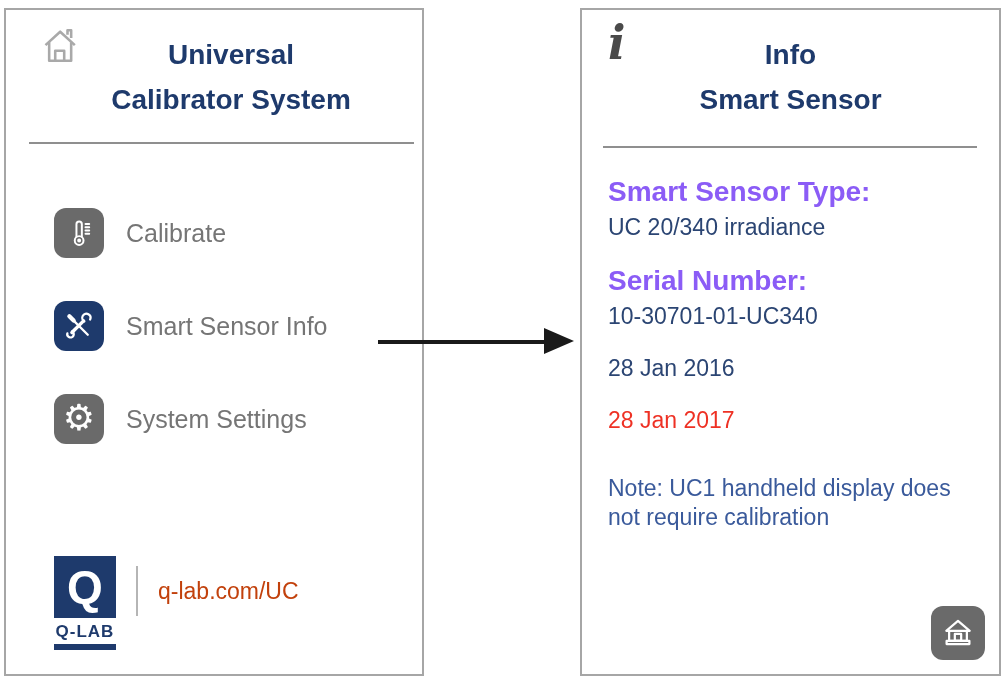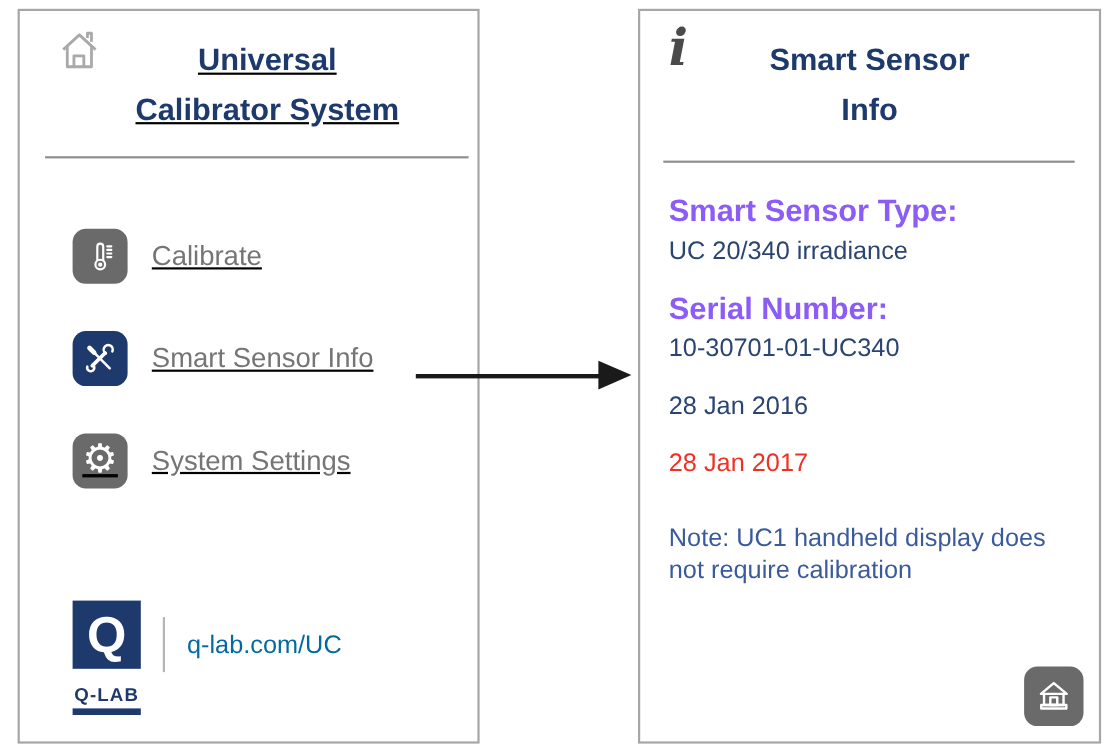--- a/index.html
+++ b/index.html
@@ -4,21 +4,21 @@
 <style>
   html,body{margin:0;padding:0;background:#ffffff;}
   .canvas{
     position:relative;width:1007px;height:687px;background:#ffffff;overflow:hidden;
     font-family:"Liberation Sans",sans-serif;
   }
   .panel{
     position:absolute;top:8px;height:668px;background:#ffffff;
     border:2px solid #A6A6A6;box-sizing:border-box;
   }
-  .left-panel{left:16px;width:420px;text-decoration:underline;}
+  .left-panel{left:4px;width:420px;}
   .right-panel{left:580px;width:421px;}
 
   
   .panel-title{
     margin-top:22px;text-align:center;color:#1E3A6C;font-weight:bold;
     font-size:28px;line-height:45px;
   }
   .left-panel .panel-title{padding-left:34px;}
   .divider{
     border:none;border-top:2px solid #8F8F8F;margin:20px 8px 0 23px;
@@ -51,25 +51,25 @@
 
   
   .logo-row{position:absolute;left:48px;bottom:24px;display:flex;align-items:center;}
   .q-logo{display:flex;flex-direction:column;align-items:center;width:62px;}
   .q-square{
     width:62px;height:62px;background:#1E3A6C;color:#ffffff;
     display:flex;align-items:center;justify-content:center;
     font-weight:bold;font-size:46px;
   }
   .q-lab-text{
-    color:#1E3A6C;font-weight:bold;font-size:17px;letter-spacing:1px;margin-top:14px;
+    color:#1E3A6C;font-weight:bold;font-size:17px;letter-spacing:1px;margin-top:4px;
   }
   .q-underline{width:62px;height:6px;background:#1E3A6C;margin-top:2px;}
   .v-divider{width:2px;height:50px;background:#B5B5B5;margin:0 20px 24px 20px;}
-  .logo-url{color:#0369a1;font-size:23px;margin-bottom:24px;}
+  .logo-url{color:#c2410c;font-size:23px;margin-bottom:24px;}
 
   
   .fields{margin:28px 20px 0 26px;}
   .field{margin-bottom:24px;}
   .field-label{color:#8b5cf6;font-weight:bold;font-size:28px;line-height:32px;}
   .field-value{color:#2B4573;font-size:23px;line-height:28px;margin-top:5px;}
   .field-value.red{color:#EE3124;}
   .note{
     margin:40px 20px 0 26px;max-width:345px;color:#3A5A9B;
     font-size:23px;line-height:29px;
@@ -167,22 +167,22 @@
   <div class="arrow">
     <div class="arrow-line"></div>
     <div class="arrow-head"></div>
   </div>
 
   <div class="panel right-panel">
 
     <span class="info-i">i</span>
 
     <div class="panel-title">
+      <div>Info</div>
       <div>Smart Sensor</div>
-      <div>Info</div>
     </div>
 
     <hr class="divider">
 
     <div class="fields">
 
       <div class="field">
         <div class="field-label">Smart Sensor Type:</div>
         <div class="field-value">UC 20/340 irradiance</div>
       </div>

